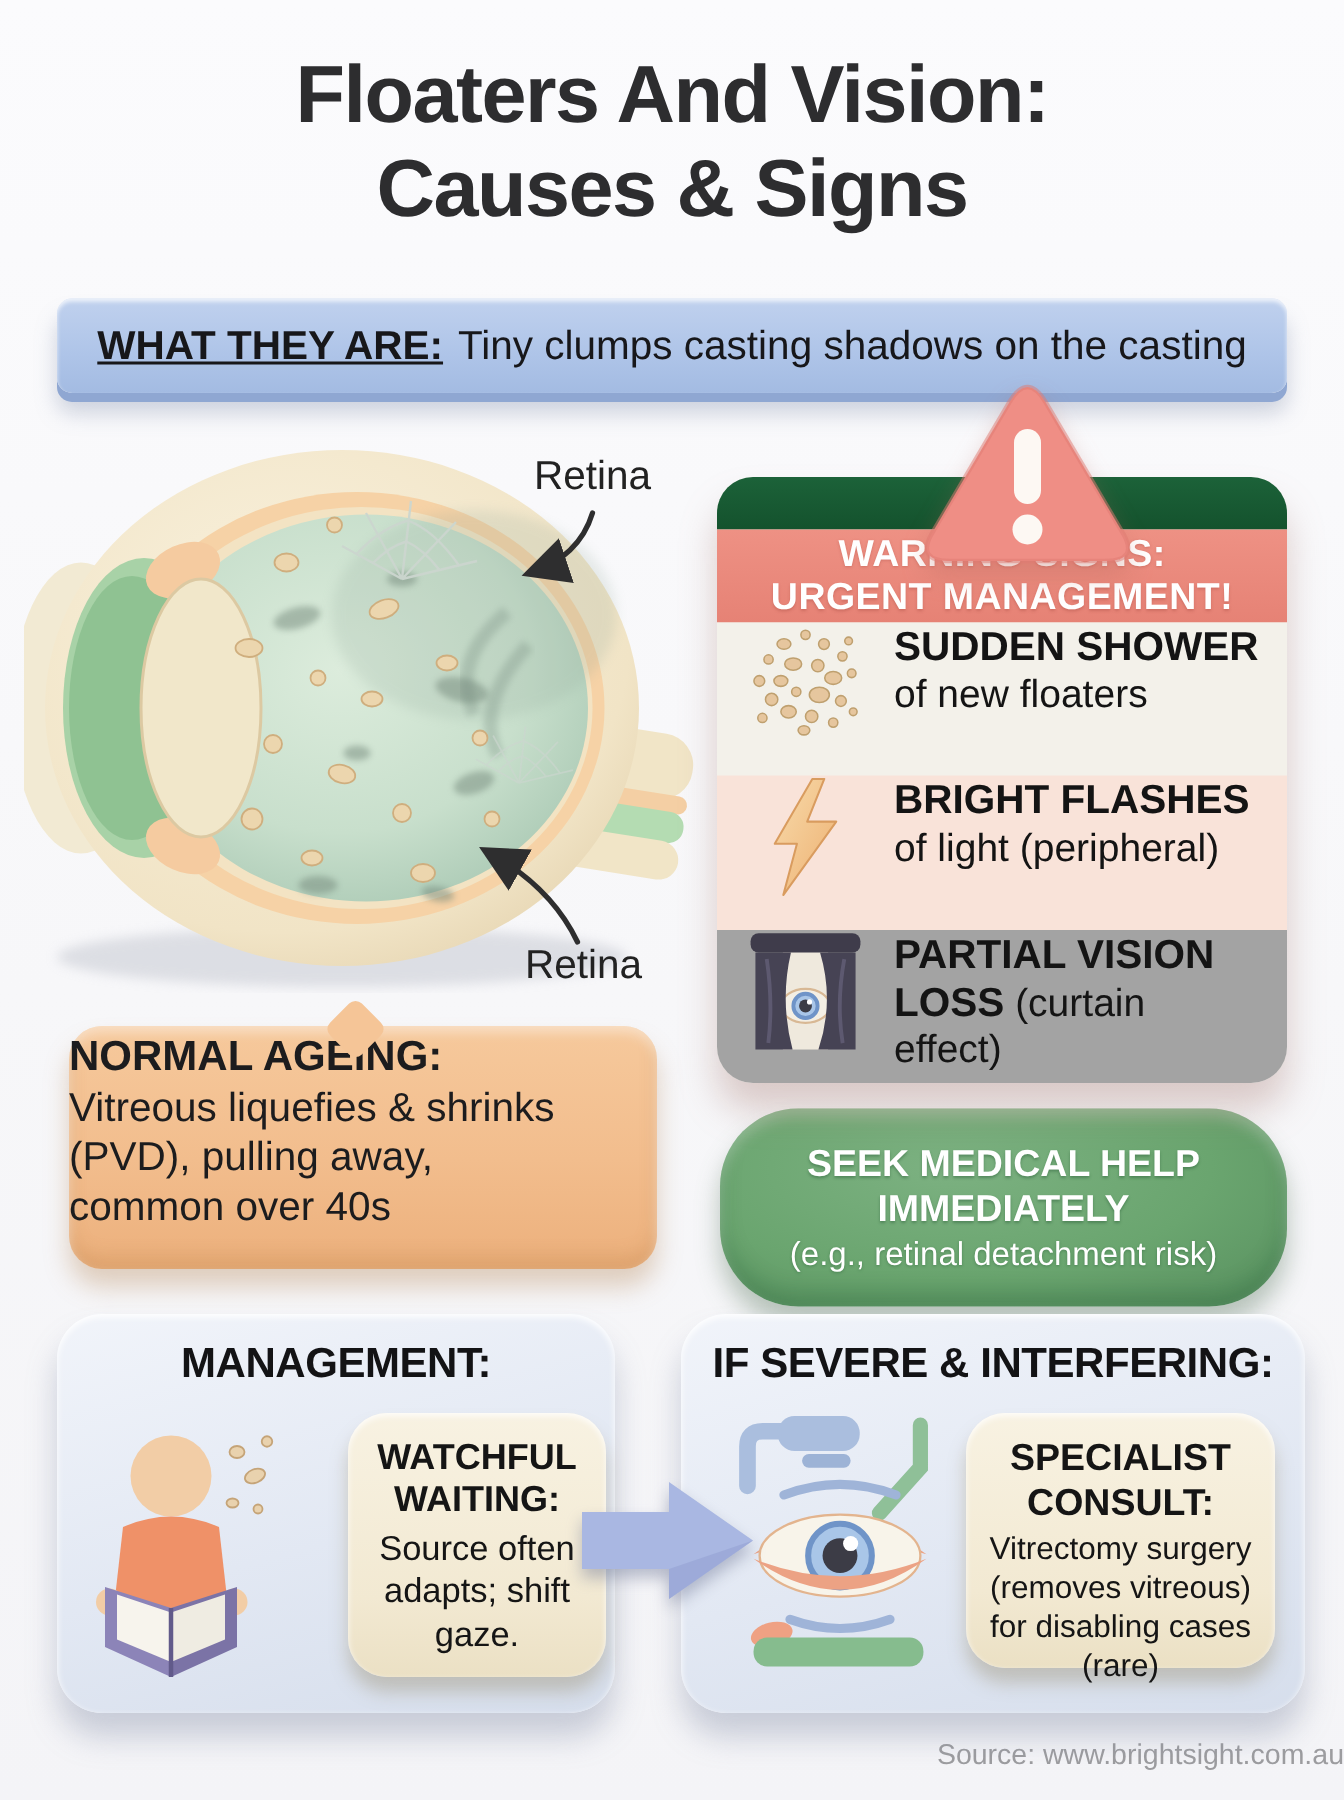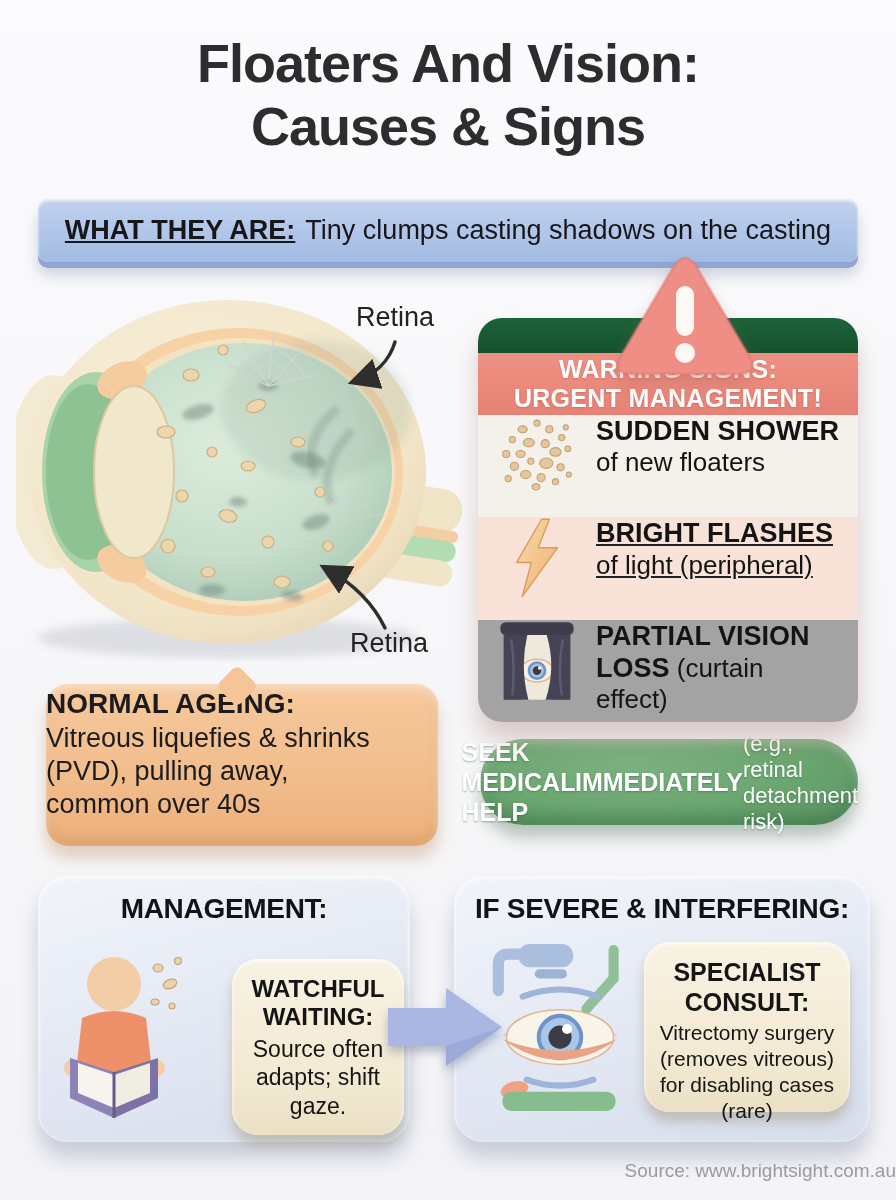--- a/index.html
+++ b/index.html
@@ -30,57 +30,57 @@
                border-radius:24px; overflow:hidden;
                box-shadow:0 18px 24px rgba(170,130,120,.38); background:#f3f1ea; }
   .warn-green { height:35px; background:linear-gradient(180deg,#1c6239,#14522d); }
   .warn-salmon { height:62px; background:linear-gradient(180deg,#ee9184,#e68275);
                  display:flex; flex-direction:column; align-items:center; justify-content:center;
                  color:#fff; font-weight:800; font-size:25px; line-height:1.18; letter-spacing:.3px;
                  text-shadow:0 1px 2px rgba(160,70,60,.35); }
   .warn-rows { height:307px; display:flex; flex-direction:column; }
   .w-row { flex:1; display:flex; align-items:flex-start; }
   .w-row:nth-child(1){ background:#f3f1ea; }
-  .w-row:nth-child(2){ background:#f9e3d9;text-decoration:underline; }
+  .w-row:nth-child(2){ background:#f9e3d9; }
   .w-row:nth-child(3){ background:#a3a3a3; }
   .w-icon { width:118px; display:flex; align-items:center; justify-content:center; flex:0 0 118px; }
   .w-text { width:252px; font-size:26px; line-height:1.2; color:#141414; padding-right:8px; }
   .w-text b { font-weight:800; font-size:27px; }
 
   
   .bubble { position:absolute; left:46px; top:684px; width:392px; height:162px; z-index:2;
             border-radius:22px; background:linear-gradient(180deg,#f6c99c 0%,#f2bd8d 55%,#ecb07c 100%);
             box-shadow:0 12px 16px rgba(190,150,110,.42), inset 0 4px 8px rgba(255,255,255,.45), inset 0 -8px 12px rgba(175,115,55,.22);
             text-align:left; padding-top:4px; }
   .bubble::before { content:""; position:absolute; left:176px; top:-13px; width:30px; height:30px;
                     background:#f5c597; border-radius:6px; transform:rotate(45deg); }
   .bubble-heading { font-size:28px; font-weight:800; color:#1c1c1e; margin-bottom:2px; }
   .bubble-line { font-size:27px; line-height:1.23; color:#1c1c1e; }
 
   
-  .pill { position:absolute; left:480px; top:739px; width:378px; height:86px; z-index:2;
+  .pill { position:absolute; left:480px; top:739px; width:378px; height:132px; z-index:2;
           border-radius:52px; background:radial-gradient(ellipse at 40% 30%,#7cb181 0%,#6aa56f 55%,#578f5e 100%);
           box-shadow:0 12px 16px rgba(95,125,100,.42), inset 0 5px 9px rgba(255,255,255,.28), inset 0 -9px 14px rgba(10,70,30,.22);
-          display:flex; flex-direction:row; align-items:center; justify-content:flex-end; color:#fff;
+          display:flex; flex-direction:column; align-items:center; justify-content:center; color:#fff;
           text-shadow:0 1px 2px rgba(30,80,45,.4); }
   .pill-bold { font-size:25px; font-weight:800; line-height:1.2; }
   .pill-sub { font-size:22px; margin-top:2px; }
 
   
   .panel { position:absolute; top:876px; height:266px; z-index:2; border-radius:30px;
            background:linear-gradient(165deg,#f1f4fa 0%,#e2e8f3 55%,#d6deec 100%);
            box-shadow:0 16px 20px rgba(130,140,165,.38), inset 0 2px 5px #ffffff; }
   .panel-left { left:38px; width:372px; }
   .panel-right { left:454px; width:416px; }
   .panel-title { margin-top:17px; text-align:center; font-weight:800; font-size:28px; color:#131315; letter-spacing:-.3px; }
   .note { position:absolute; border-radius:26px; text-align:center; z-index:3;
           background:linear-gradient(180deg,#f8f2e2 0%,#f2e9d2 70%,#ebe0c4 100%);
           box-shadow:0 10px 12px rgba(140,125,90,.35), inset 0 2px 4px rgba(255,255,255,.85);
           padding:16px 8px 10px; color:#151515; }
-  .note-left { left:232px; top:942px; width:172px; height:176px;margin-top:17px; }
+  .note-left { left:232px; top:942px; width:172px; height:176px; }
   .note-right { left:644px; top:942px; width:206px; height:170px; }
   .note-heading { font-weight:800; font-size:24px; line-height:1.18; margin-bottom:3px; }
   .note-right .note-heading { font-size:25px; }
   .note-body { font-size:23px; line-height:1.25; }
   .note-right .note-body { font-size:21px; line-height:1.24; }
 
   .person-svg { position:absolute; left:52px; top:946px; z-index:3; }
   .surgery-svg { position:absolute; left:484px; top:938px; z-index:3; }
   .flow-arrow { position:absolute; left:388px; top:980px; z-index:6; filter:drop-shadow(0 6px 5px rgba(110,120,150,.45)); }
   .tri-svg { position:absolute; left:610px; top:252px; z-index:5; filter:drop-shadow(0 9px 8px rgba(185,105,95,.35)); }

